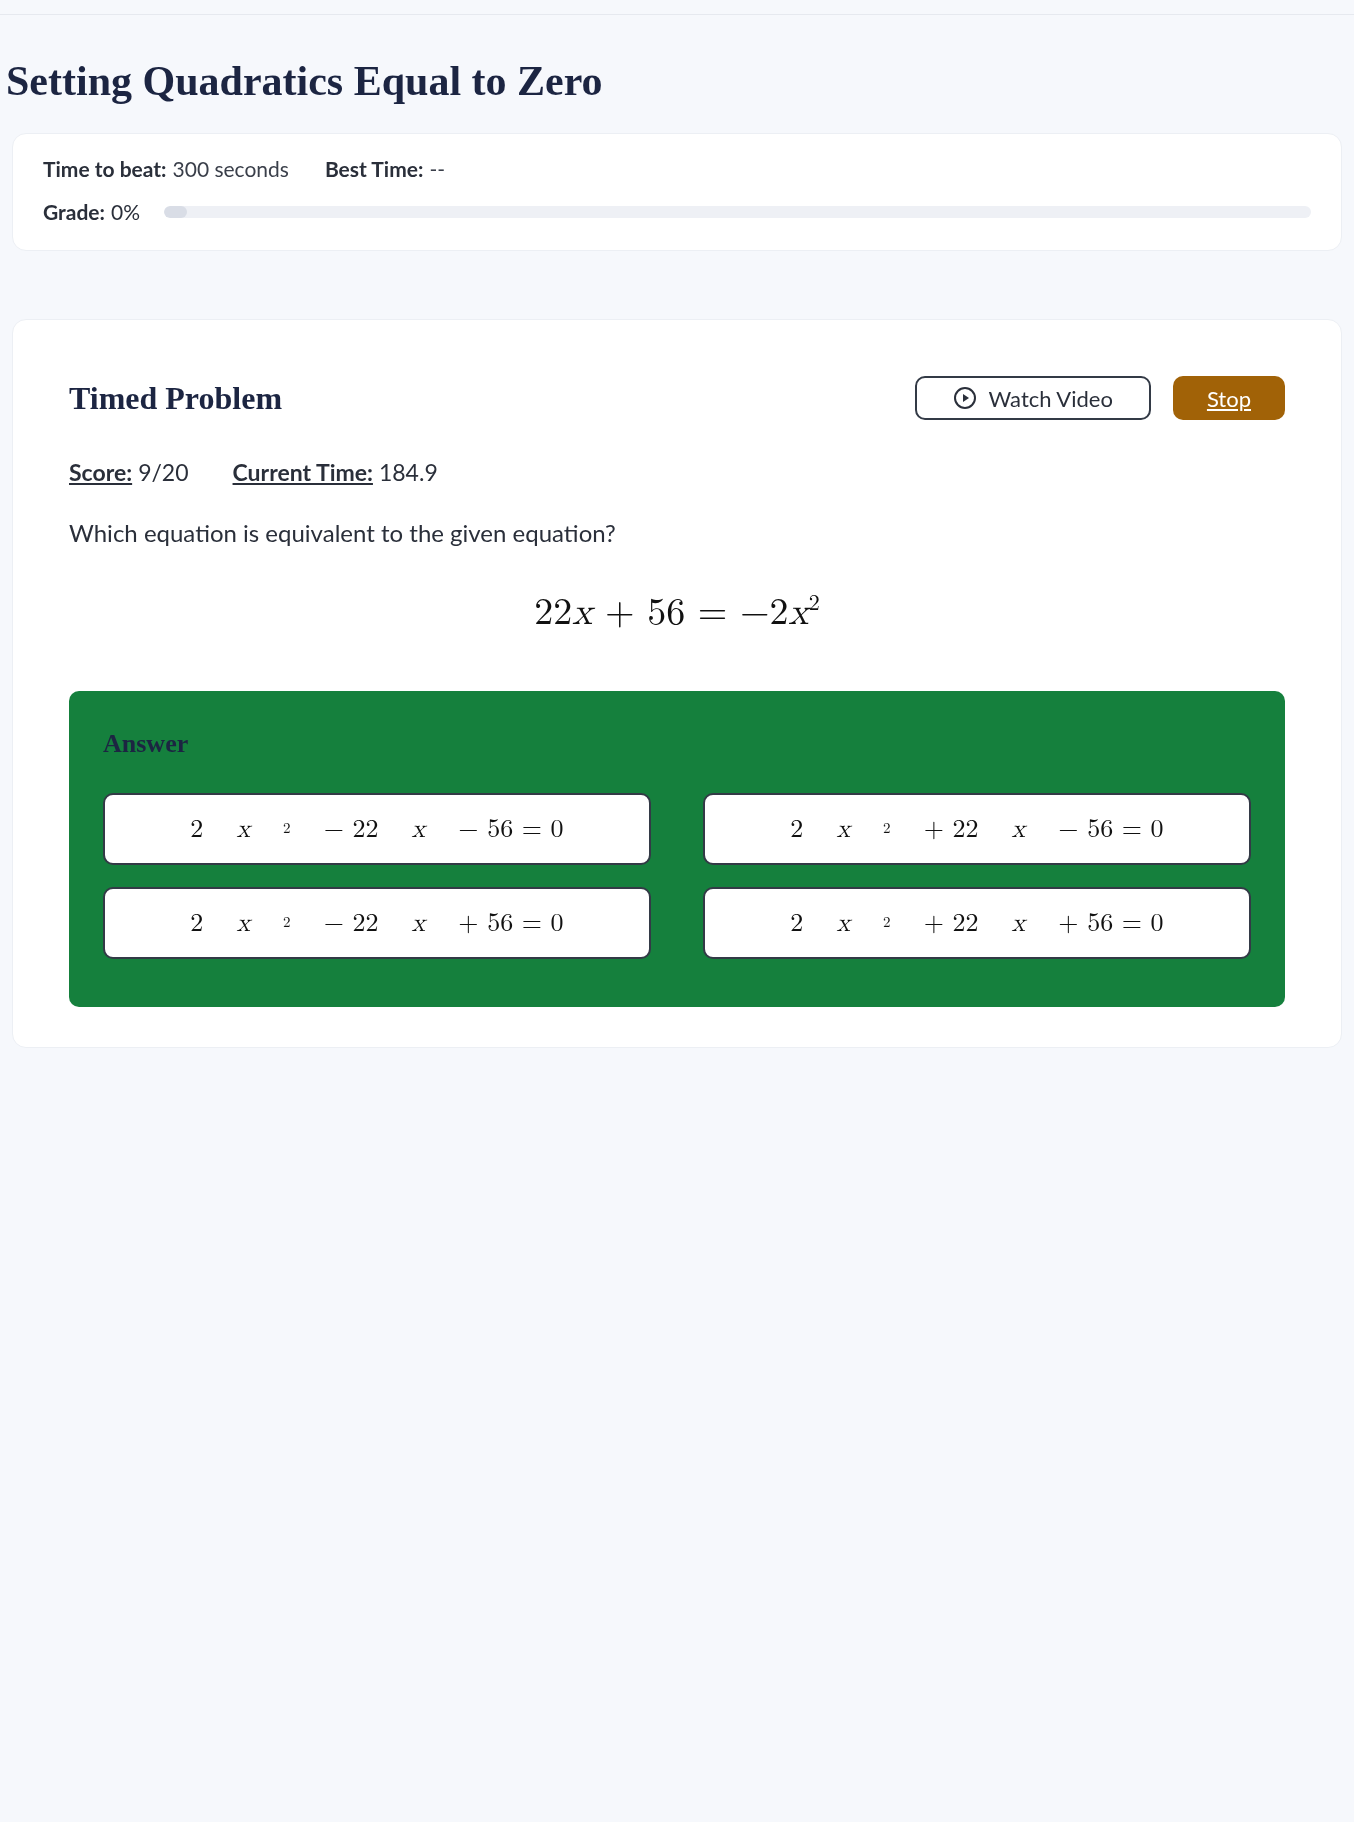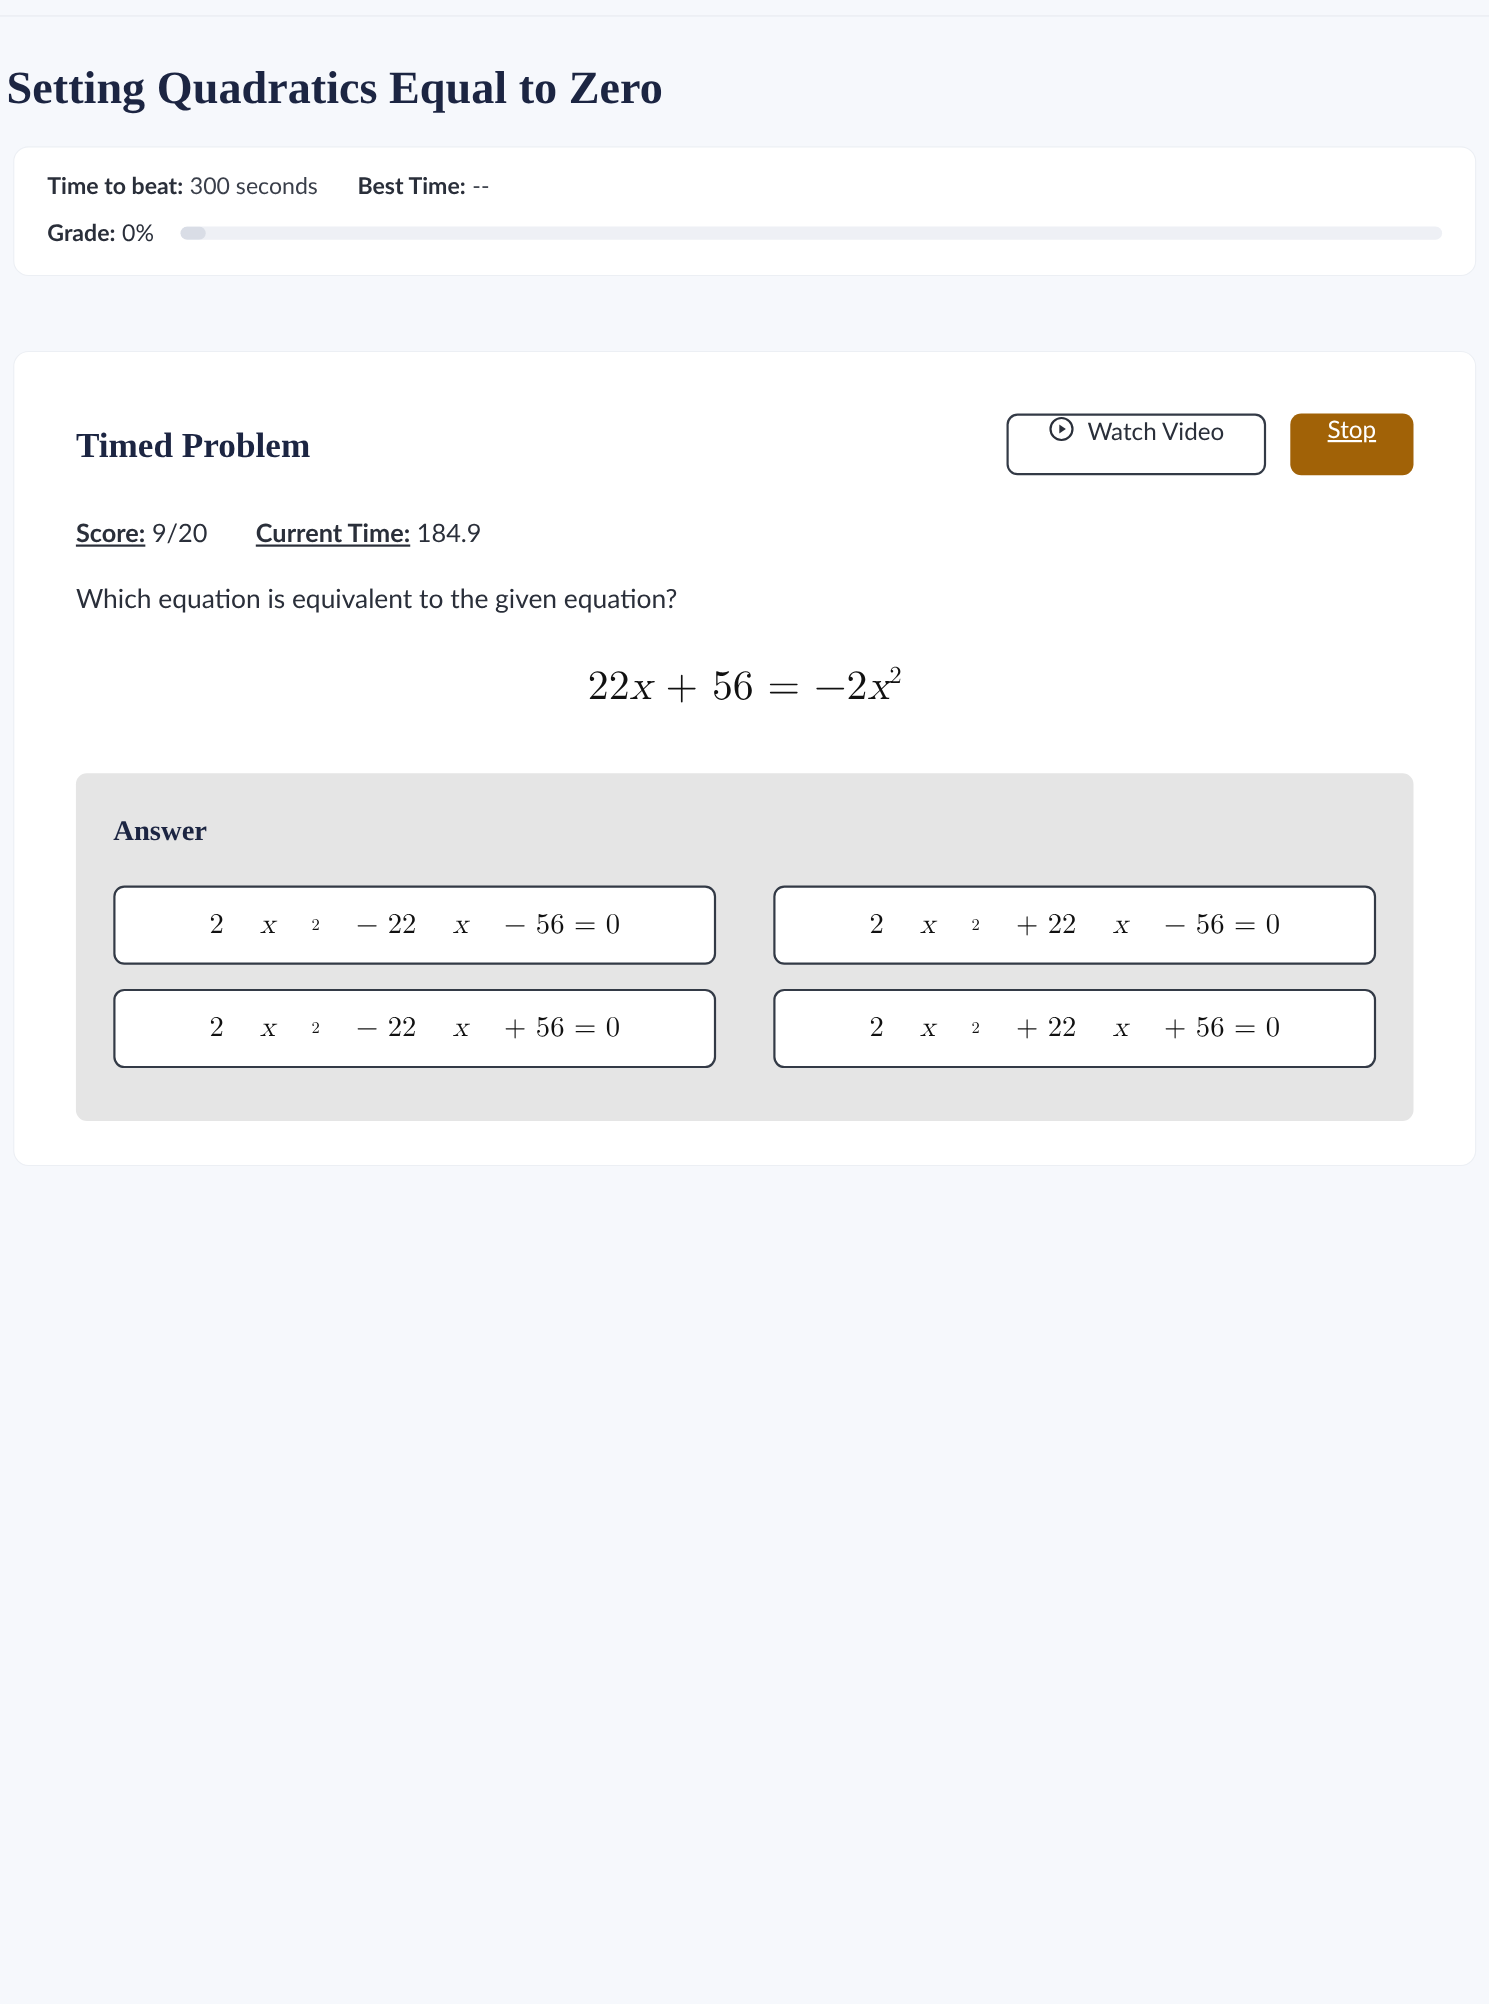--- a/index.html
+++ b/index.html
@@ -52,23 +52,23 @@
   .problem-card { padding: 56px 56px 40px 56px; }
   .problem-header { display:flex; align-items:center; justify-content:space-between; }
   .problem-title {
     font-family: Georgia, "Times New Roman", serif;
     font-weight:700;
     font-size:32px;
     color:#1c2542;
   }
   .header-actions { display:flex; align-items:center; gap:22px; }
   .btn {
-    display:inline-flex; justify-content:center;
+    display:inline-flex; align-items:center; justify-content:center;
     gap:12px;
-    height:56px;
+    height:44px;
     border-radius:10px;
     font-size:22px;
     cursor:pointer;
     user-select:none;
   }
   .btn-outline {
     border:2px solid #333a46;
     background:#fff;
     color:#2a2f3a;
     padding: 0 36px;
@@ -88,21 +88,21 @@
   .equation {
     text-align:center;
     font-family: "Latin Modern Math", "STIX Two Math", "Cambria Math", Georgia, serif;
     font-size:38px;
     color:#111;
     margin: 42px 0 56px 0;
   }
   .equation sup { font-size:0.58em; vertical-align: super; }
 
   .answer-panel {
-    background:#e5e5e5;
+    background:#15803d;
     border-radius:10px;
     padding: 38px 34px 48px 34px;
   }
   .answer-title {
     font-family: Georgia, "Times New Roman", serif;
     font-weight:700;
     font-size:26px;
     color:#1c2542;
     margin-bottom: 34px;
   }

